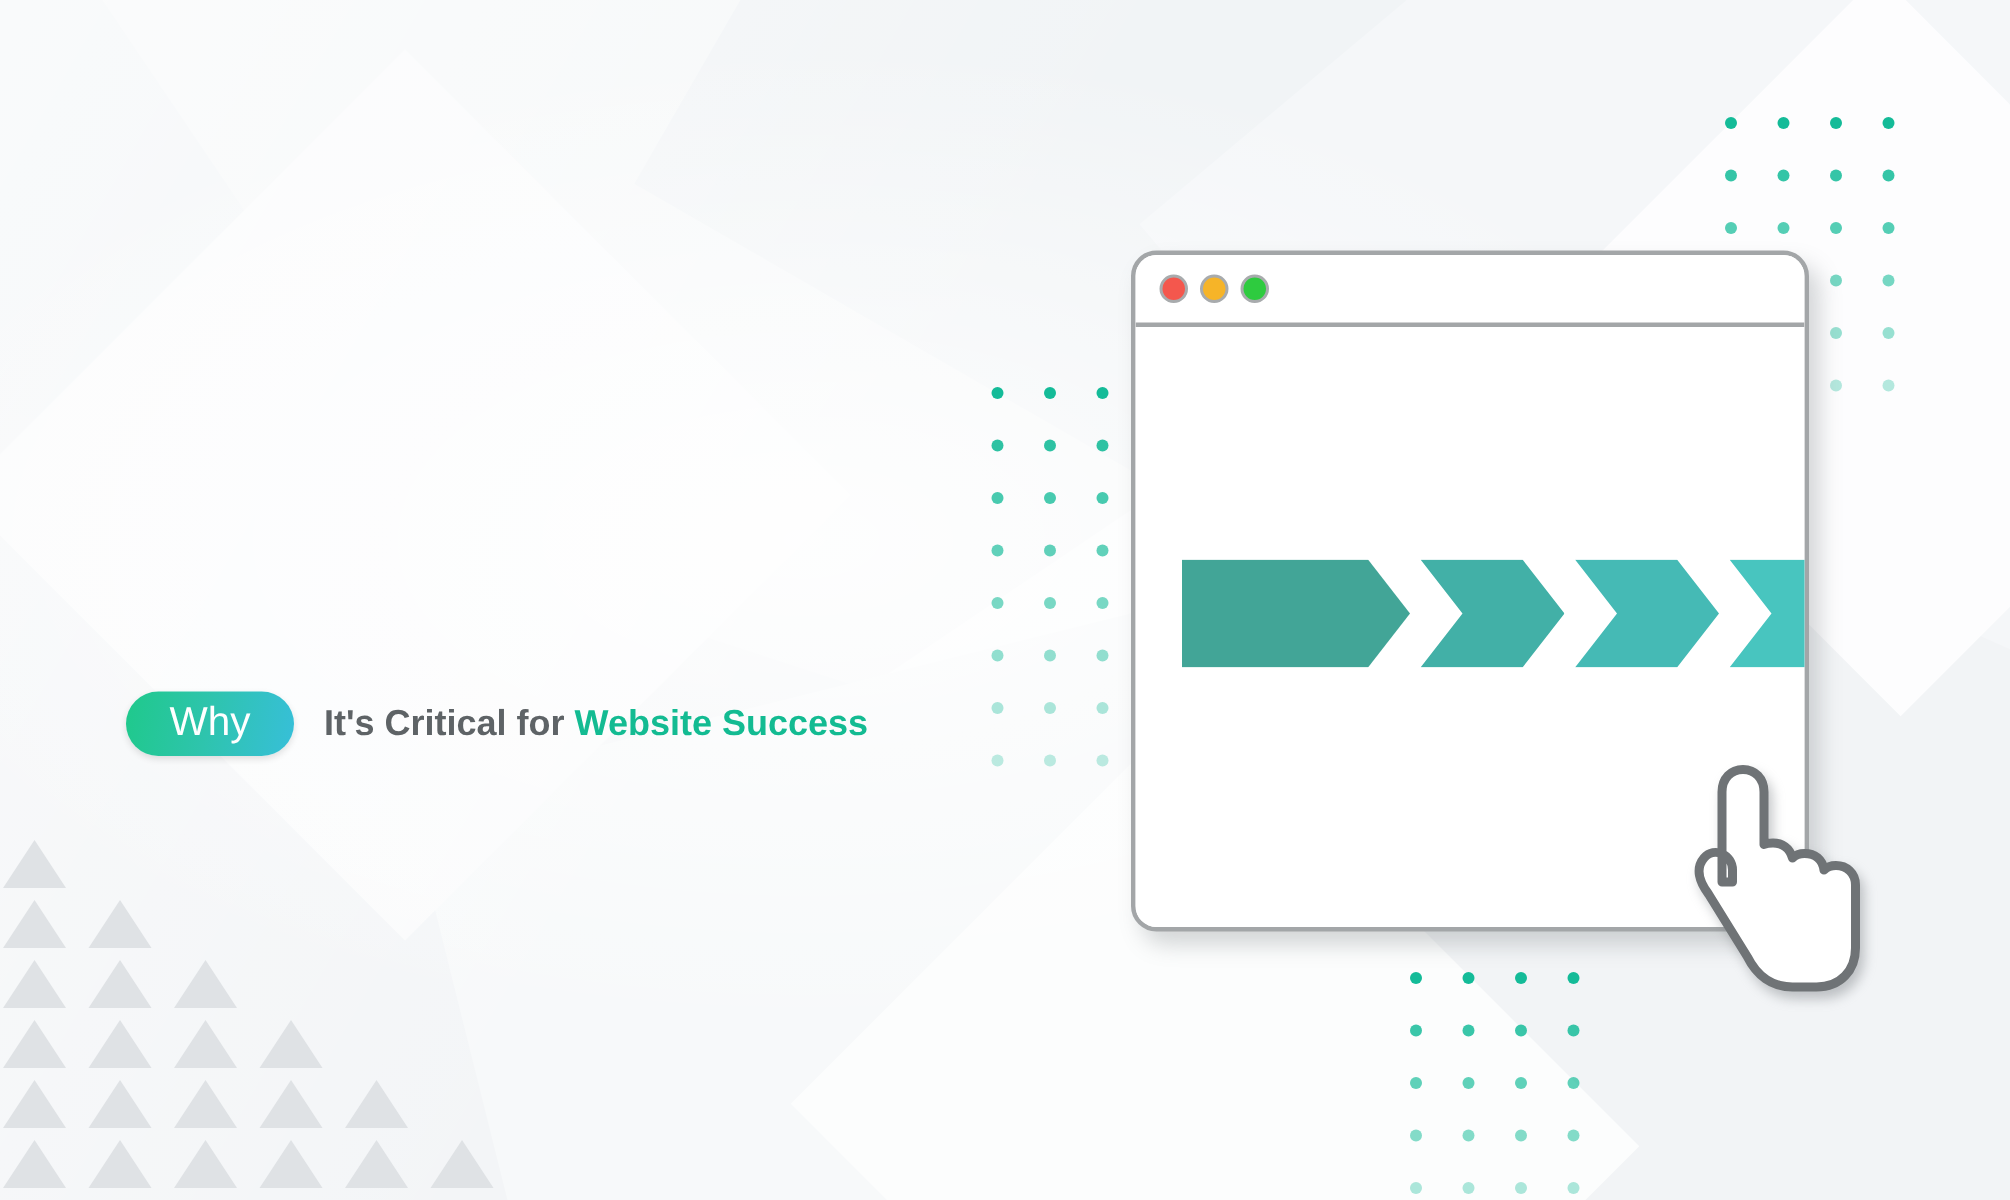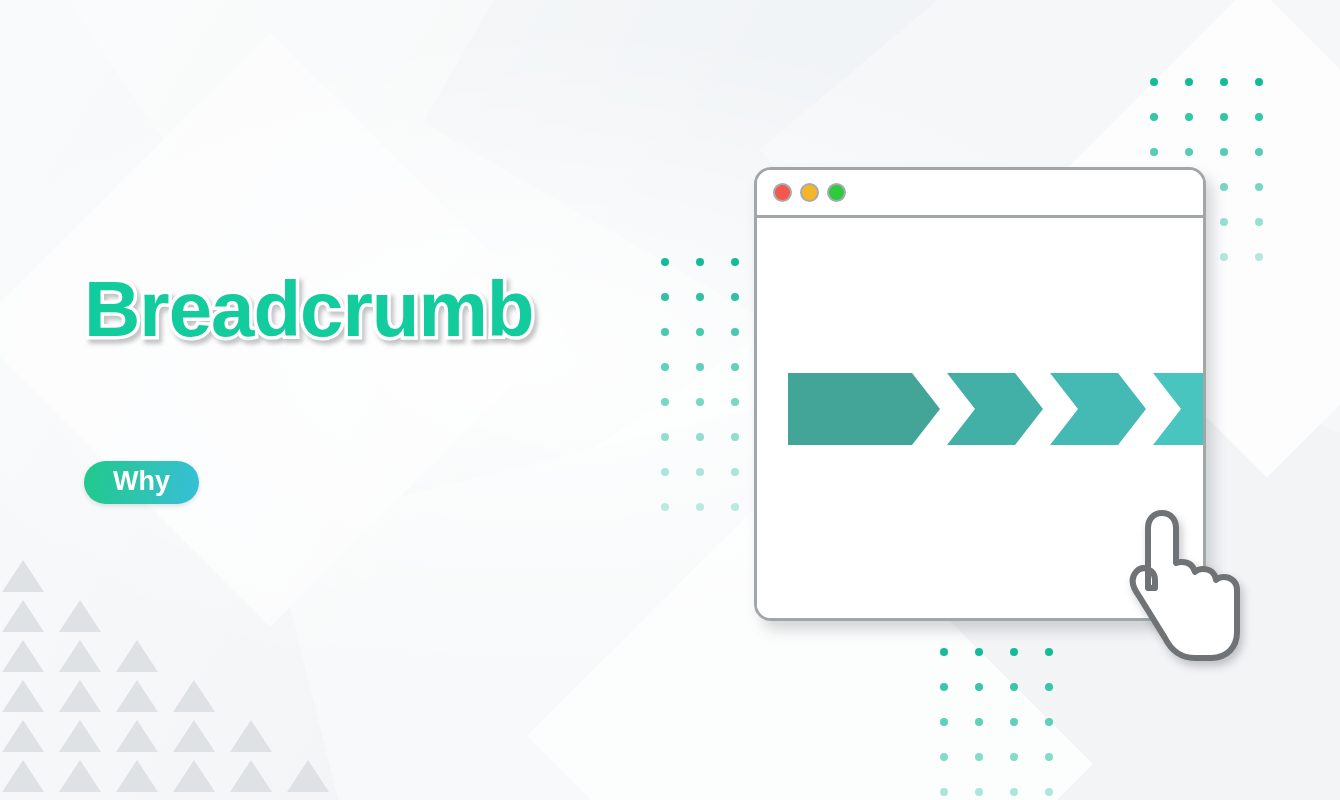--- a/index.html
+++ b/index.html
@@ -142,21 +142,21 @@
     left:84px; top:461px;
     display:flex;
     align-items:center;
     gap:20px;
     z-index:11;
   }
   .pill {
     background: linear-gradient(100deg, #1fc98b 0%, #2ec4ad 48%, #37bfd9 100%);
     color:#ffffff;
     font-size:27px;
-    font-weight:bold;
+    font-weight:normal;
     padding:7px 29px 9px;
     border-radius:26px;
     line-height:1;
     box-shadow: 0 2px 5px rgba(0,0,0,.12);
   }
   .sub-text {
     font-size:24px;
     font-weight:bold;
     color:#5e6366;
     white-space:nowrap;
@@ -339,25 +339,28 @@
         <span class="dot" style="left: 105px; top: 105px; background: rgb(20, 187, 152); opacity: 0.52;"></span>
         <span class="dot" style="left: 0px; top: 140px; background: rgb(20, 187, 152); opacity: 0.35;"></span>
         <span class="dot" style="left: 35px; top: 140px; background: rgb(20, 187, 152); opacity: 0.35;"></span>
         <span class="dot" style="left: 70px; top: 140px; background: rgb(20, 187, 152); opacity: 0.35;"></span>
         <span class="dot" style="left: 105px; top: 140px; background: rgb(20, 187, 152); opacity: 0.35;"></span>
       </div>
     </div>
 
 
   <div class="headline">
-    <div class="hl-line l1">Breadcrumb</div>
   </div>
 
   <div class="sub-row">
     <div class="pill">Why</div>
+    <div class="sub-text">
+      <span>It's Critical for</span>
+      <span class="hi">Website Success</span>
+    </div>
   </div>
 
   <div class="browser">
     <div class="browser-bar">
       <span class="tl" style="background: rgb(244, 87, 77);"></span>
       <span class="tl" style="background: rgb(246, 180, 40);"></span>
       <span class="tl" style="background: rgb(46, 203, 63);"></span>
     </div>
     <div class="browser-body">
       <div class="crumbs" id="crumbs">

